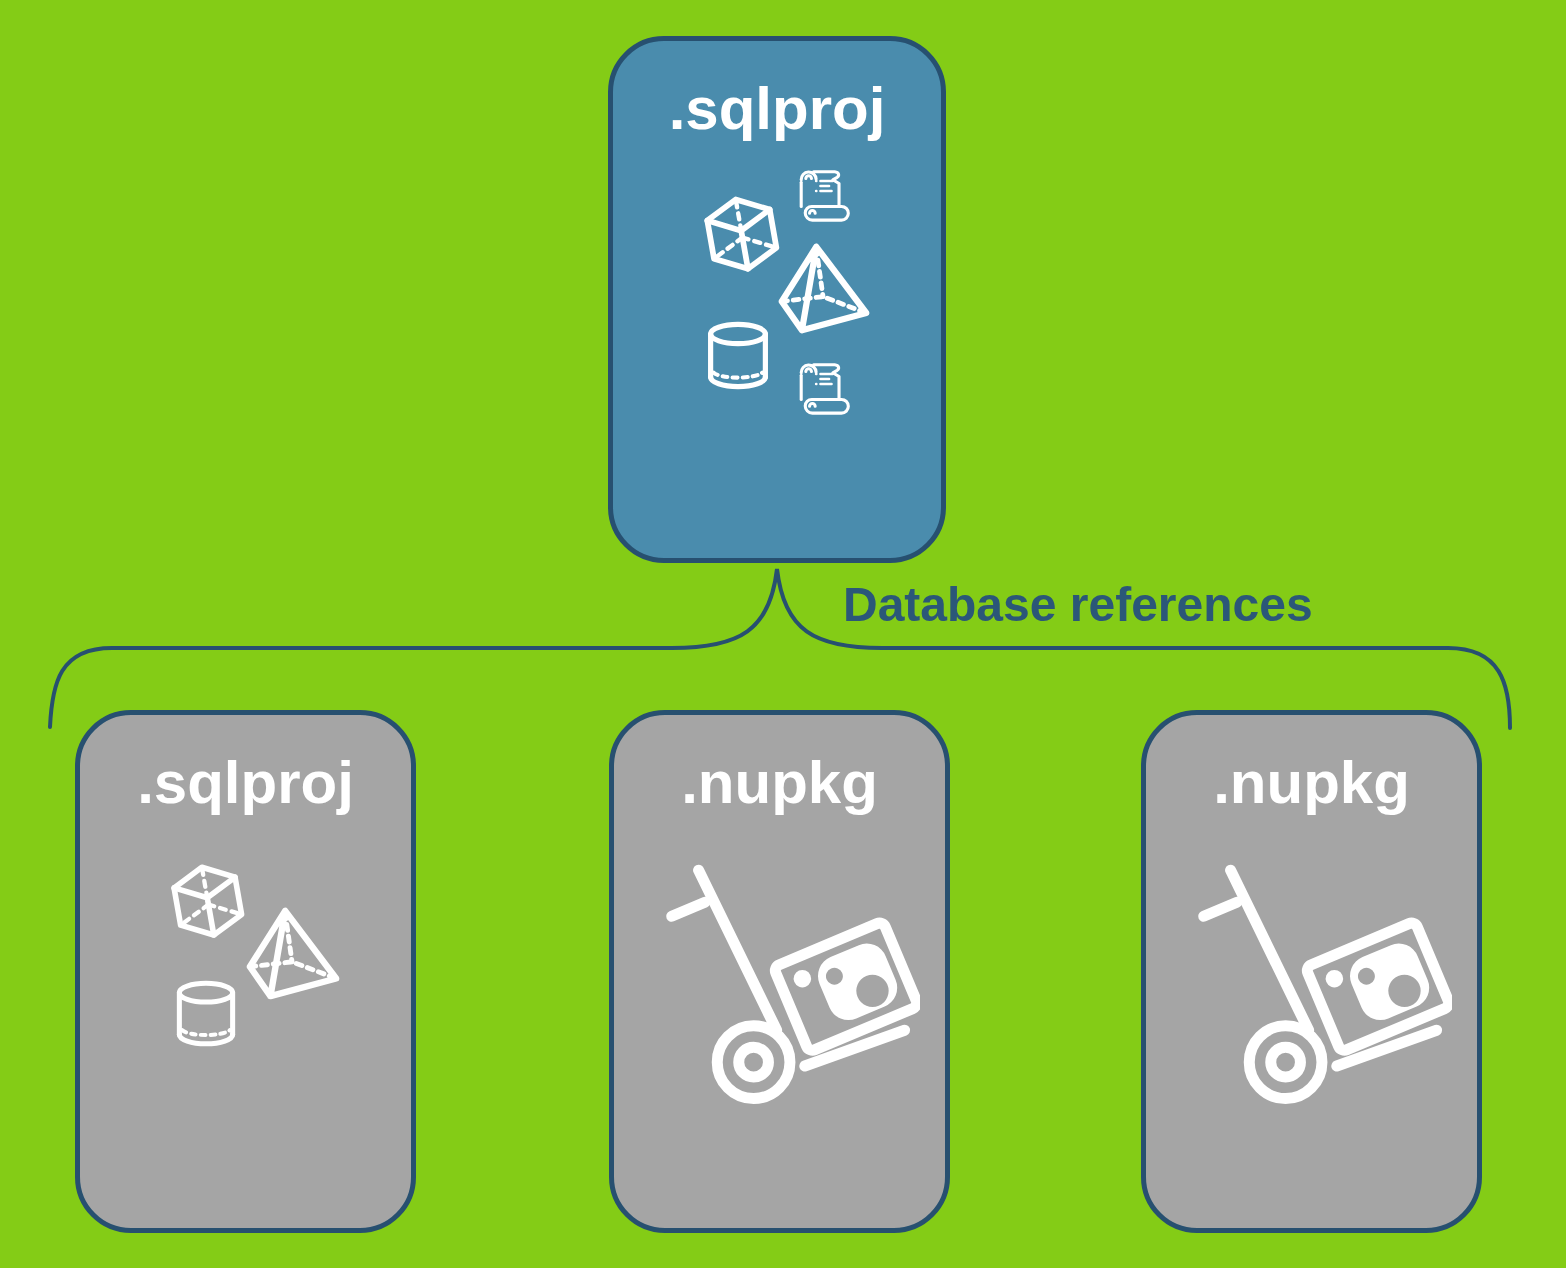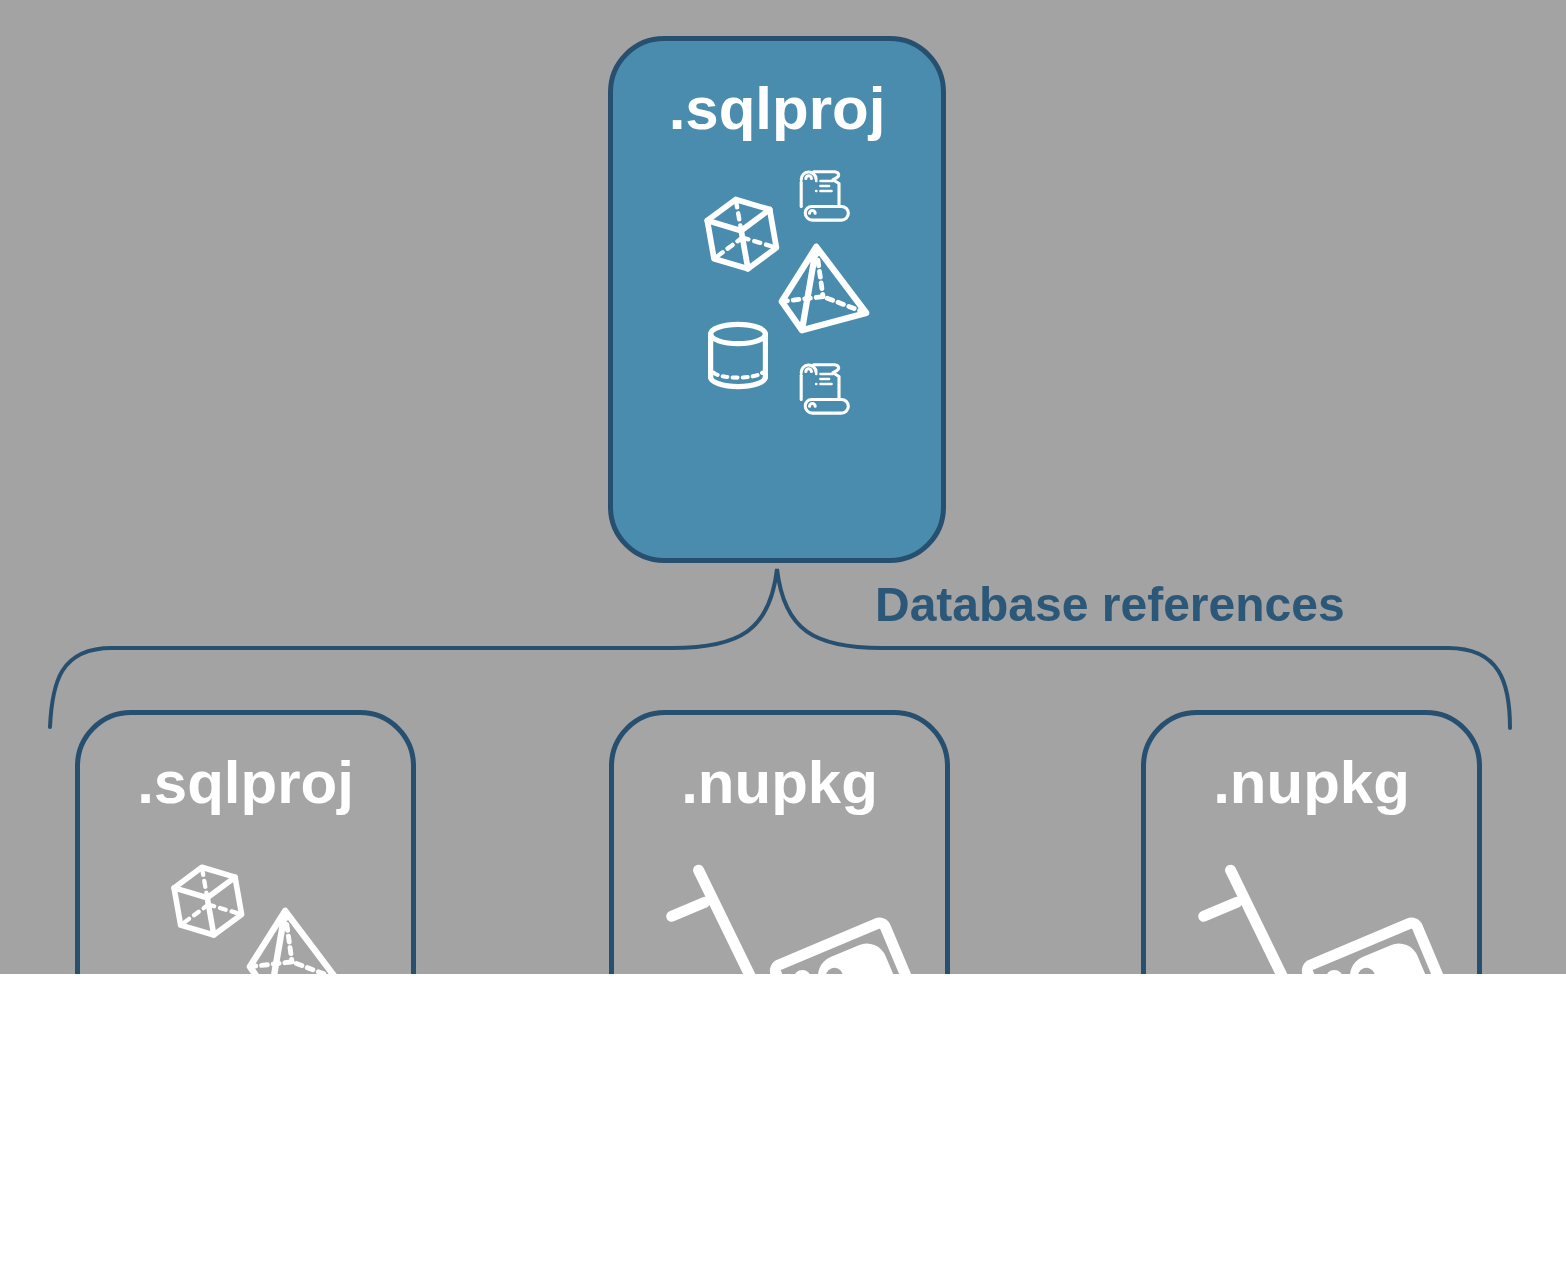--- a/index.html
+++ b/index.html
@@ -1,17 +1,17 @@
 <!DOCTYPE html>
 <html><head>
 <meta charset="utf-8">
 <style>
   html,body{margin:0;padding:0;background:#ffffff;}
   .canvas{
-    position:relative;width:1566px;height:974px;background:#a3a3a3;overflow:hidden;
+    position:relative;width:1566px;height:1268px;background:#84cc16;overflow:hidden;
     font-family:"Liberation Sans", sans-serif;
   }
   .node{
     position:absolute;border:5px solid #275070;border-radius:56px;box-sizing:border-box;
   }
   .node.root{left:608px;top:36px;width:338px;height:527px;background:#4A8CAD;}
   .node.child{width:341px;height:523px;top:710px;background:#A5A5A5;}
   .node.child.c0{left:75px;}
   .node.child.c1{left:609px;}
   .node.child.c2{left:1141px;}
@@ -29,21 +29,21 @@
   .root .i-scroll-b{left:182px;top:318px;width:62px;height:66px;}
   
   .child .i-cube{left:84px;top:144px;width:88px;height:86px;}
   .child .i-pyramid{left:158px;top:190px;width:110px;height:98px;}
   .child .i-cylinder{left:90px;top:258px;width:72px;height:84px;}
   
   .i-dolly{left:50px;top:136px;width:256px;height:256px;}
   
   .brace{position:absolute;left:40px;top:555px;width:1490px;height:200px;}
   .connector-label{
-    position:absolute;left:875px;top:581px;
+    position:absolute;left:843px;top:581px;
     color:#2B5778;font-weight:bold;font-size:48px;line-height:1;white-space:nowrap;
   }
   .defs-holder{position:absolute;width:0;height:0;overflow:hidden;}
 </style>
 </head>
 <body>
 
 <svg class="defs-holder" aria-hidden="true">
   <defs>
     <symbol id="sym-cube" viewBox="0 0 100 100">

